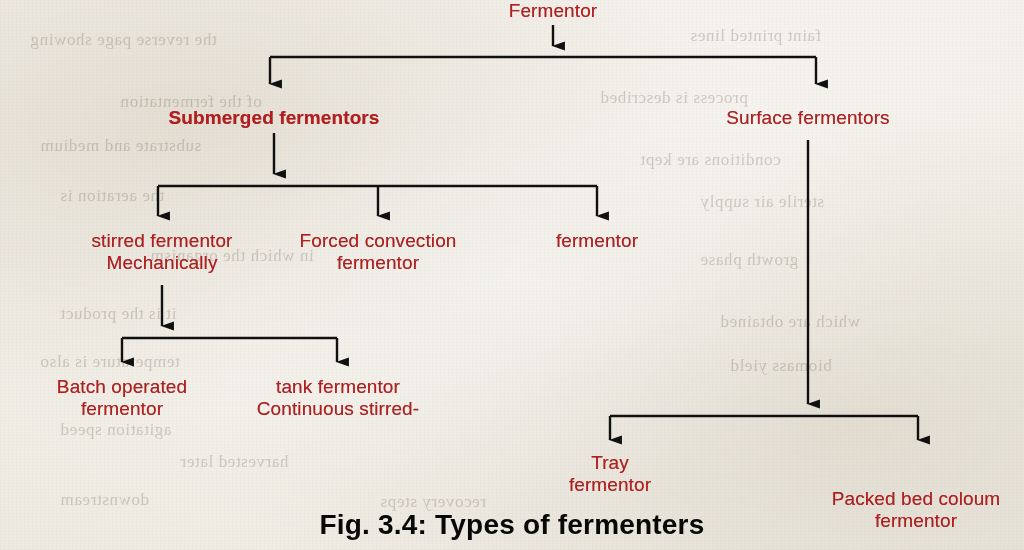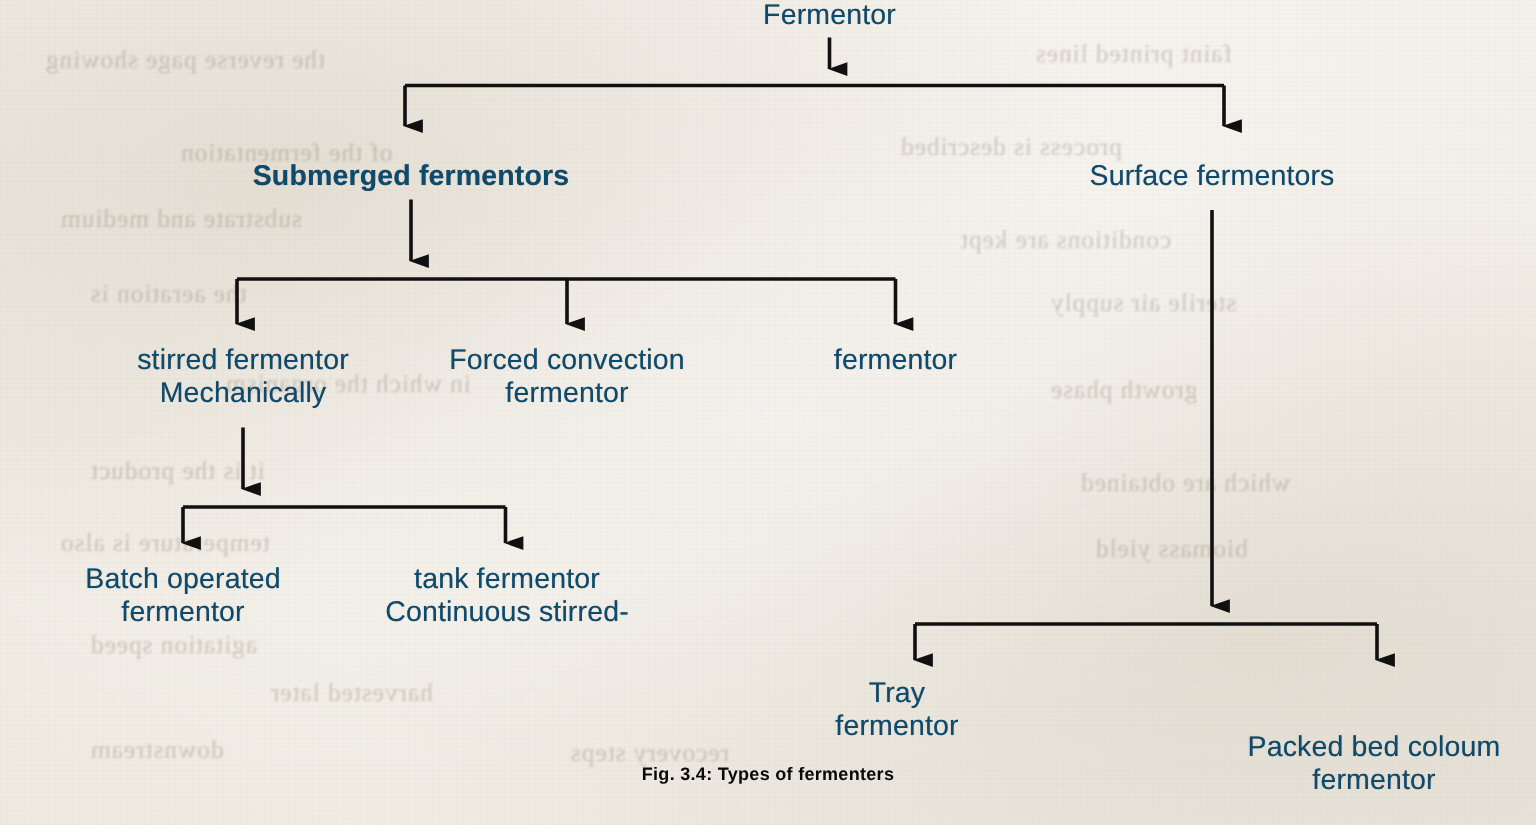--- a/index.html
+++ b/index.html
@@ -55,37 +55,37 @@
     position: absolute;
     inset: 0;
   }
   .node {
     position: absolute;
     text-align: center;
     font-size: 19px;
     line-height: 1.16;
     white-space: nowrap;
     letter-spacing: 0.1px;
-    color: #0c4a6e;
+    color: #b91c1c;
     text-shadow: 0 0 0.5px rgba(20,20,20,0.45);
   }
   svg.edges {
     position: absolute;
     inset: 0;
     width: 1024px;
     height: 550px;
     overflow: visible;
   }
   #caption {
     position: absolute;
     left: 0;
     right: 0;
     top: 509px;
     text-align: center;
-    font-size: 12px;
+    font-size: 28px;
     font-weight: bold;
     letter-spacing: 0.2px;
     color: #080808;
   }
 </style>
 </head>
 <body>
 
 <div id="page">
 
@@ -176,21 +176,21 @@
     <div class="node" style="left:22px; top:376px; width:200px;text-align:center;">
       <div>Batch operated</div>
       <div>fermentor</div>
     </div>
 
     <div class="node" style="left:232px; top:376px; width:212px;">
       <div>tank fermentor</div>
       <div>Continuous stirred-</div>
     </div>
 
-    <div class="node" style="left:508px; top:452px; width:180px;">
+    <div class="node" style="left:520px; top:452px; width:180px;">
       <div>Tray</div>
       <div>fermentor</div>
     </div>
 
     <div class="node" style="left:808px; top:452px; width:216px;margin-top:36px;">
       <div>Packed bed coloum</div>
       <div>fermentor</div>
     </div>
 
   </div>

